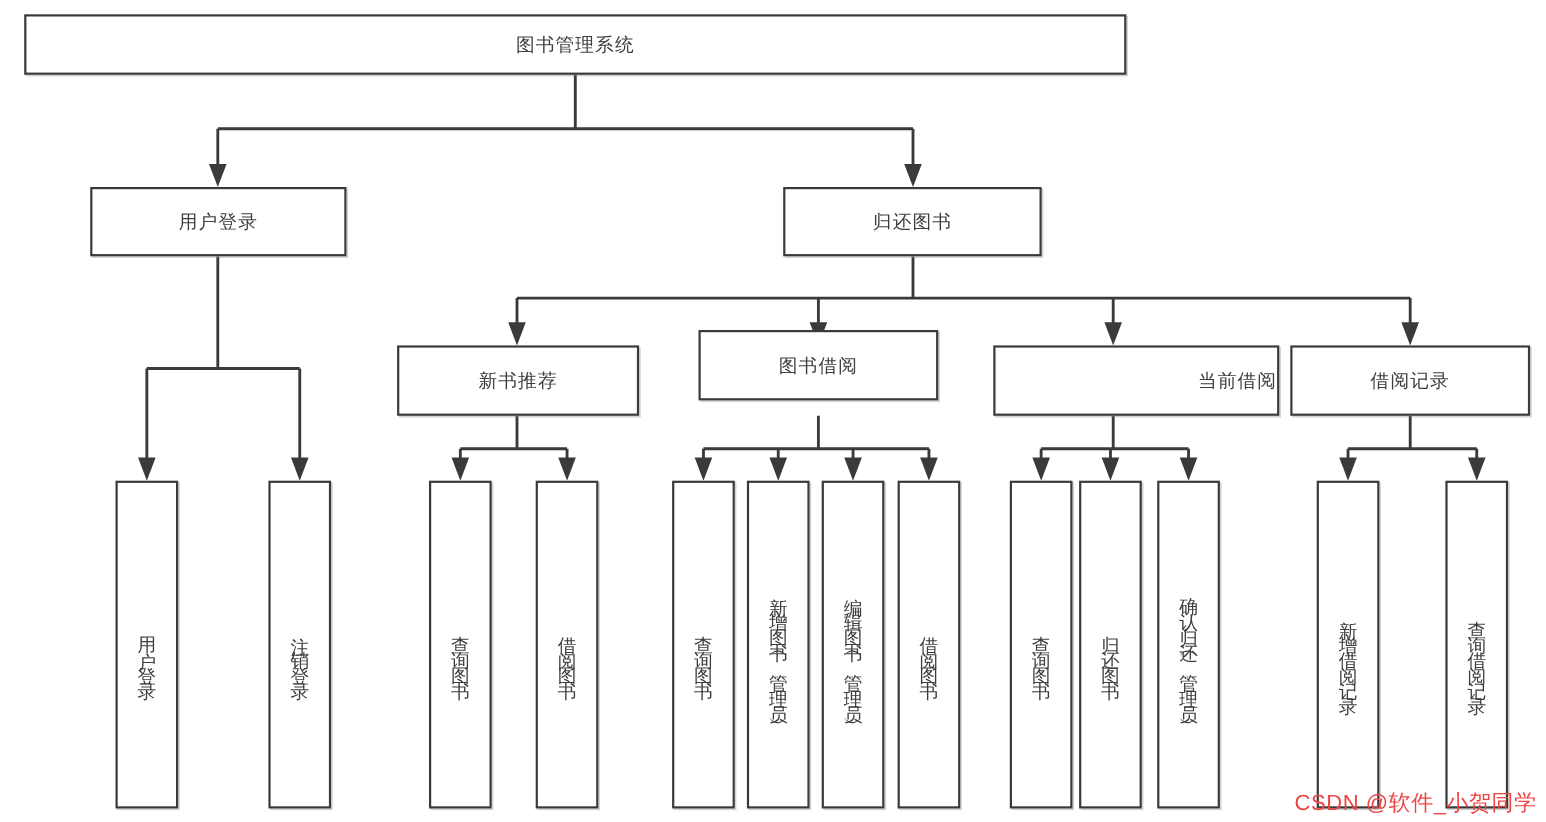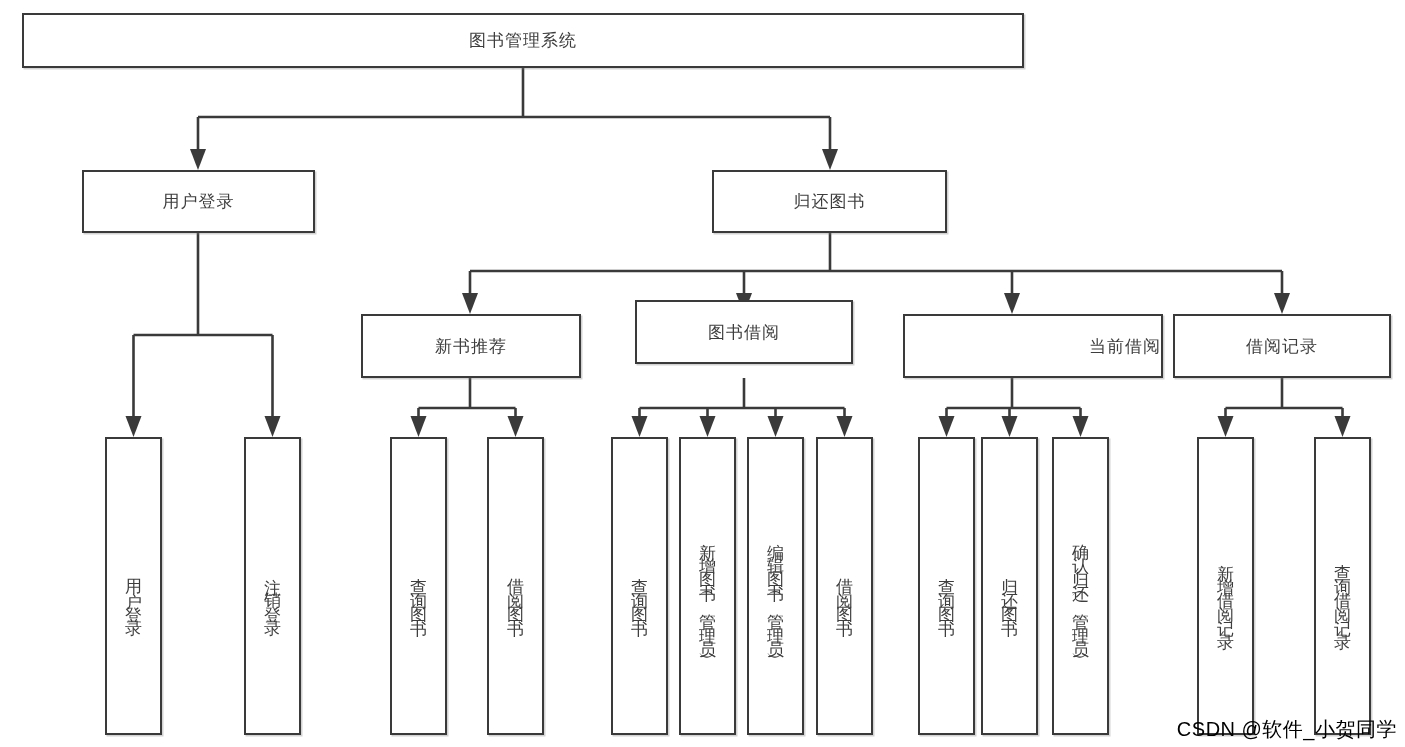--- a/index.html
+++ b/index.html
@@ -33,21 +33,21 @@
     font-size: 17px;
     letter-spacing: 14px;
     margin-bottom: -14px;
     white-space: nowrap;
   }
   .watermark {
     position: absolute;
     right: 8px;
     bottom: 4px;
     font-size: 20px;
-    color: #000000;
+    color: #ef4444;
     z-index: 2;
     letter-spacing: 0.5px;
   }
 </style>
 </head>
 <body>
 
 <svg id="connectors" width="1405" height="747" viewBox="0 0 1405 747">
   <g stroke="#3a3a3a" stroke-width="2.6" fill="none">
 

